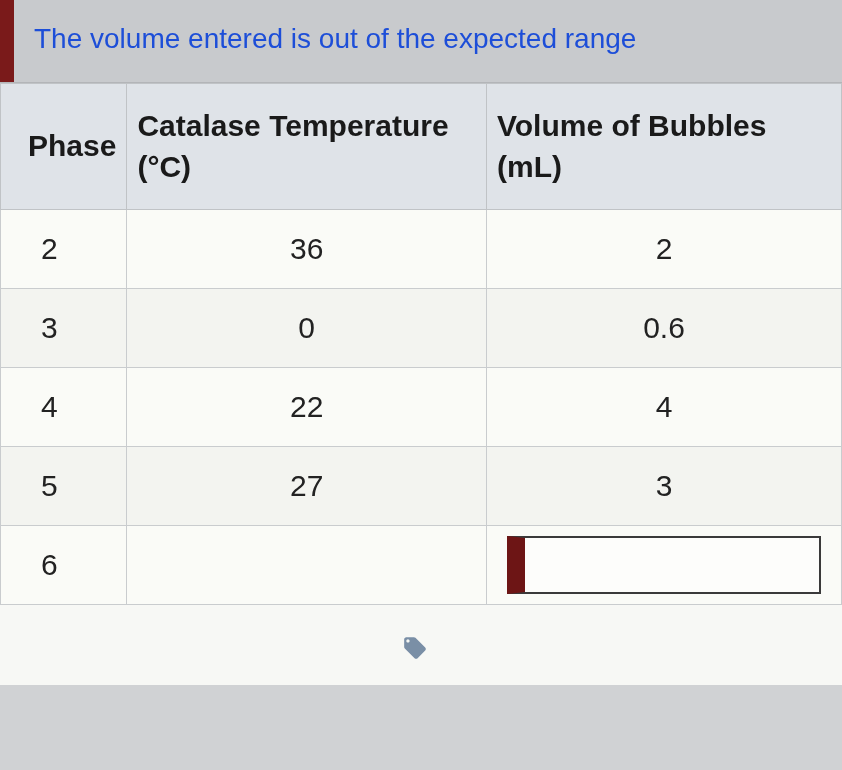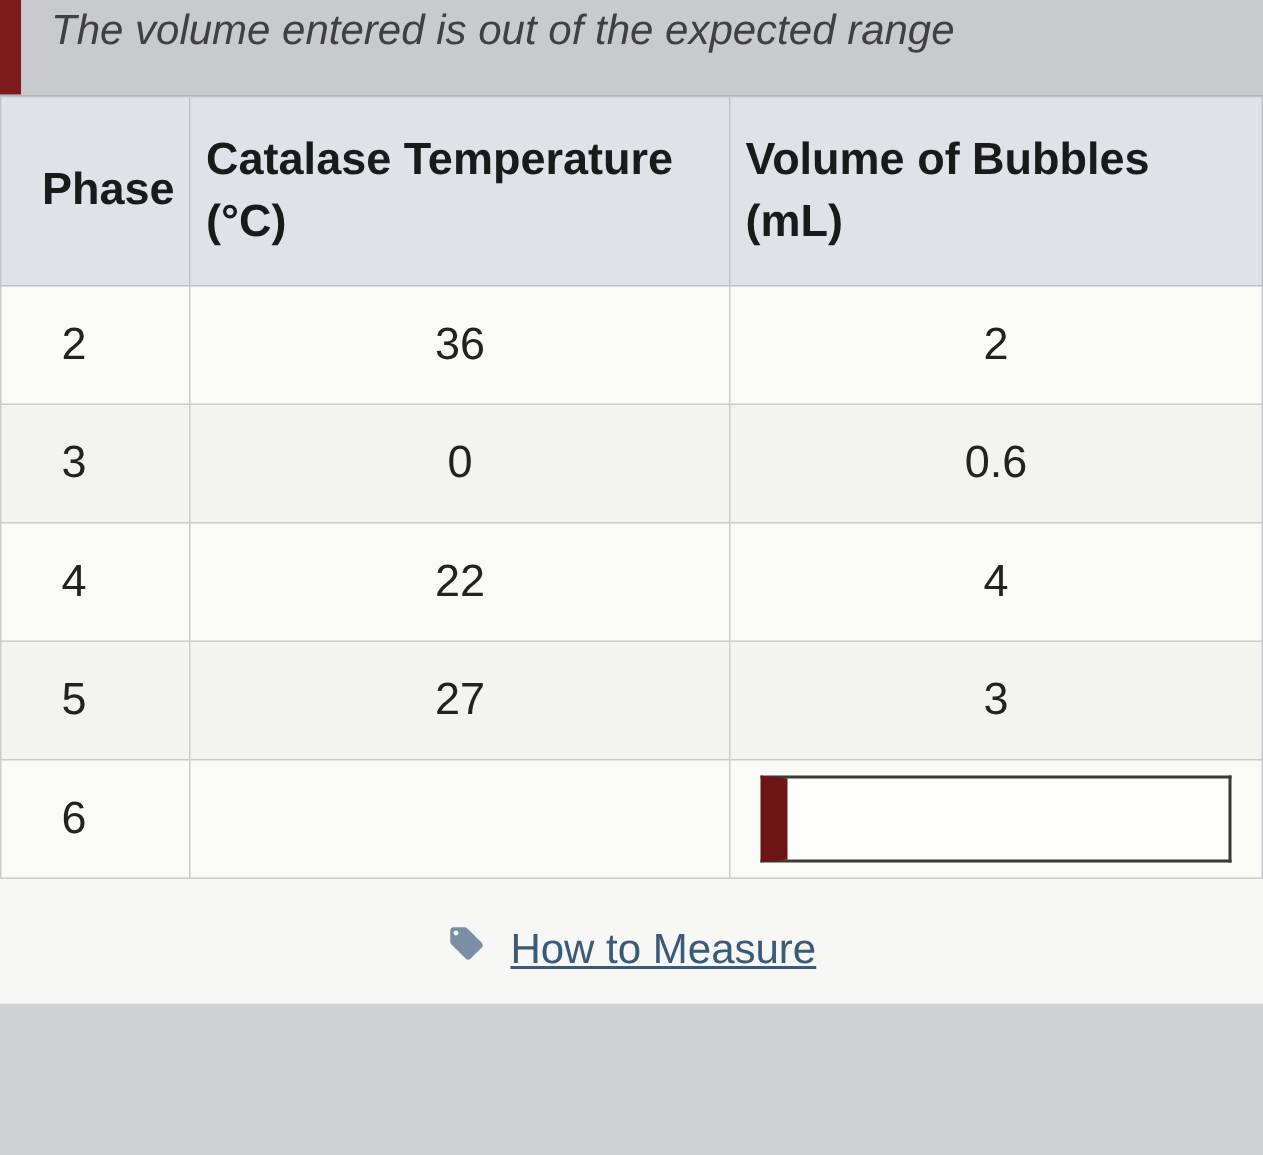--- a/index.html
+++ b/index.html
@@ -20,24 +20,23 @@
       align-items: stretch;
       background: #c8cacd;
       padding: 0;
     }
     .error-indicator {
       width: 14px;
       background: #7a1a1a;
       flex-shrink: 0;
     }
     .error-text {
-      padding: 0 16px 24px 20px;
-      font-style: italic;
+      padding: 19px 16px 24px 20px;
       font-size: 28px;
-      color: #404040;
+      color: #1d4ed8;
       line-height: 1.4;
     }
     .table-wrap {
       background: #f8f8f6;
       border-top: 1px solid #b3b5b8;
     }
     table {
       width: 100%;
       border-collapse: collapse;
       font-size: 30px;
@@ -153,15 +152,14 @@
       </tr>
     </tbody>
   </table>
 
   <div class="link-row">
     <span class="tag-icon">
       <svg width="26" height="26" viewBox="0 0 24 24" class="tag-svg">
         <path d="M21.41 11.58l-9-9C12.05 2.22 11.55 2 11 2H4c-1.1 0-2 .9-2 2v7c0 .55.22 1.05.59 1.42l9 9c.36.36.86.58 1.41.58s1.05-.22 1.41-.59l7-7c.37-.36.59-.86.59-1.41s-.23-1.06-.59-1.42zM5.5 7C4.67 7 4 6.33 4 5.5S4.67 4 5.5 4 7 4.67 7 5.5 6.33 7 5.5 7z"></path>
       </svg>
     </span>
-    <a class="help-link">How to Measure</a>
   </div>
 </div>
 
 </body></html>

